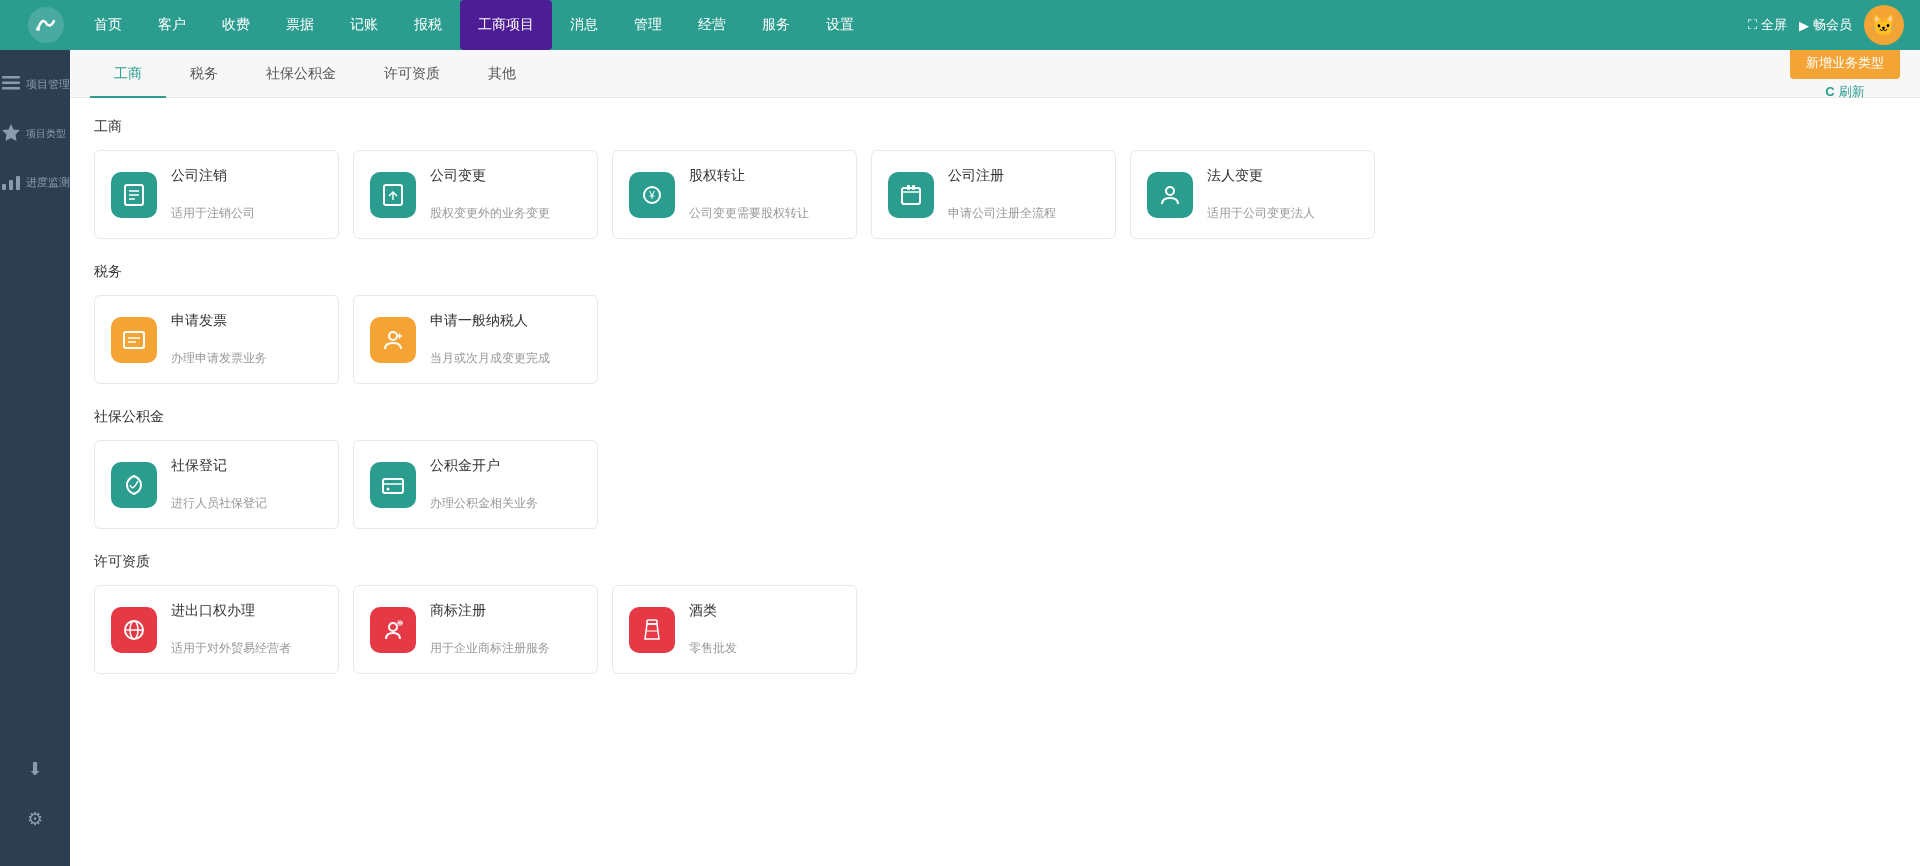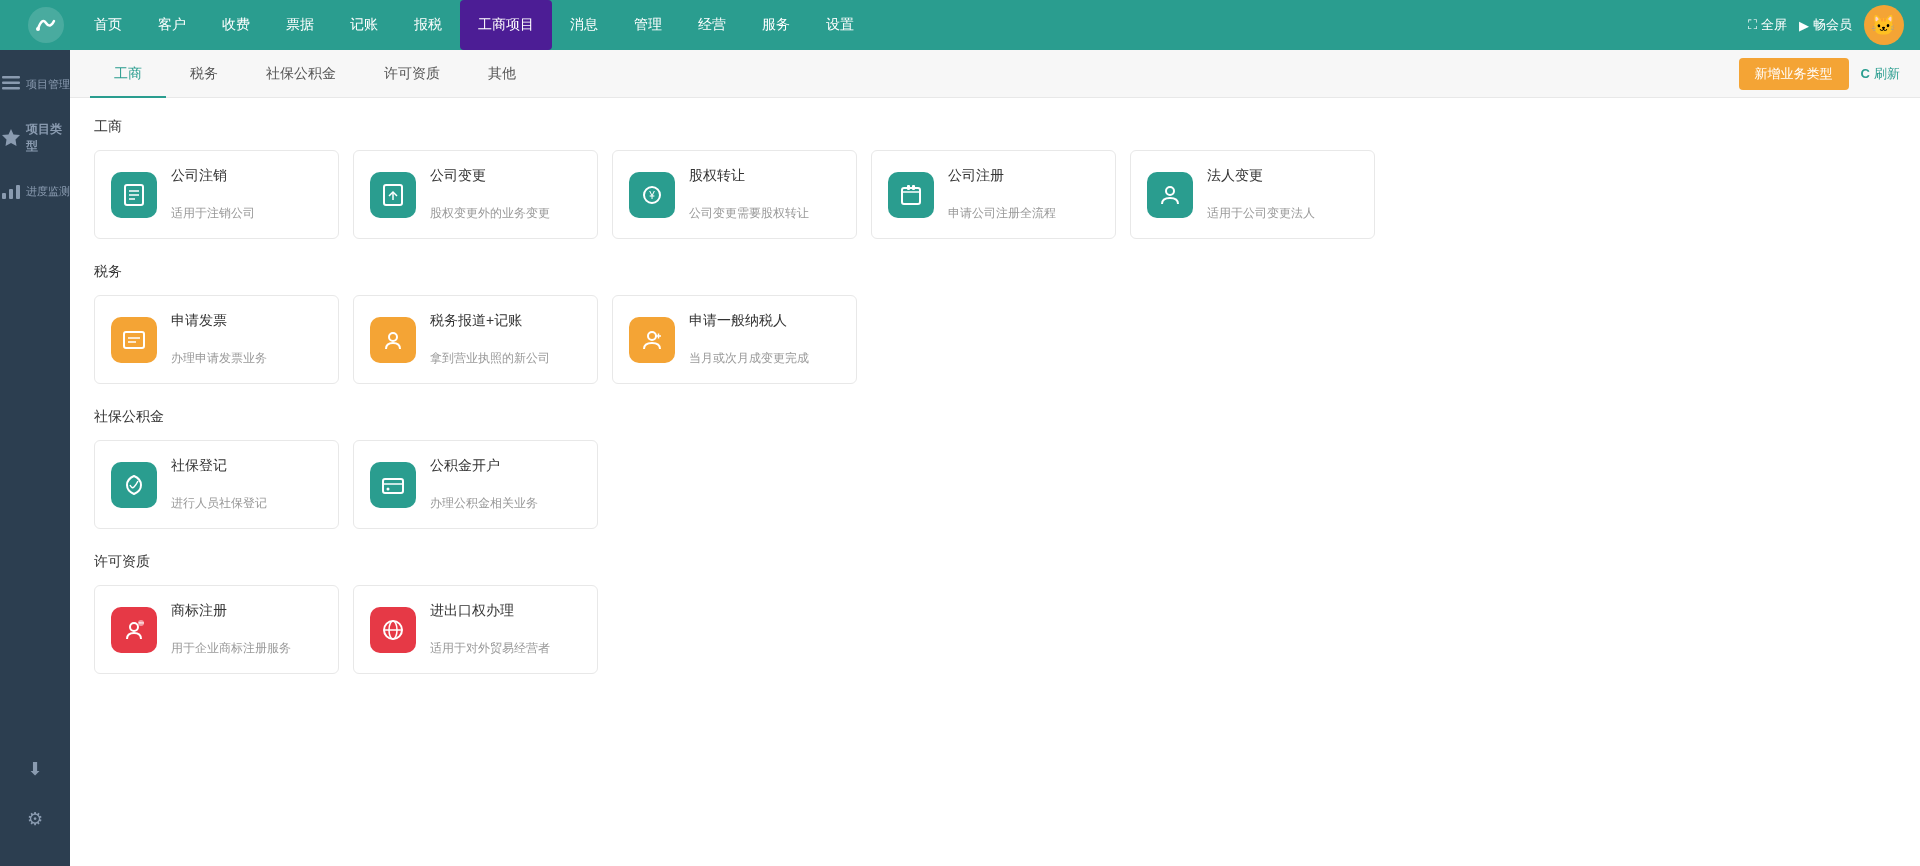--- a/index.html
+++ b/index.html
@@ -156,21 +156,22 @@
       bottom: 0;
       left: 0;
       right: 0;
       height: 2px;
       background: #2a9d8f;
     }
     .tab-actions {
       margin-left: auto;
       display: flex;
       align-items: center;
-      gap: 12px;
+      gap: 4px;
+      flex-direction: column;
     }
     .btn-new-type {
       background: #f4a435;
       color: #fff;
       border: none;
       padding: 7px 16px;
       border-radius: 4px;
       cursor: pointer;
       font-size: 13px;
       white-space: nowrap;
@@ -286,21 +287,21 @@
               <rect x="2" y="4" width="18" height="2.5" rx="1" fill="#8a9bb0"></rect>
               <rect x="2" y="9.5" width="18" height="2.5" rx="1" fill="#8a9bb0"></rect>
               <rect x="2" y="15" width="18" height="2.5" rx="1" fill="#8a9bb0"></rect>
             </svg></span>
           <span style="font-size:11px;color:#8a9bb0;">项目管理</span>
         </div>
         <div class="sidebar-item">
           <span><svg width="22" height="22" viewBox="0 0 22 22" fill="none">
               <polygon points="11,3 13.5,8.5 20,9 15.5,13.5 16.5,20 11,17 5.5,20 6.5,13.5 2,9 8.5,8.5" fill="#8a9bb0"></polygon>
             </svg></span>
-          <span style="font-size:12px;color:#8a9bb0;font-weight:bold;">项目类型</span>
+          <span style="font-size:10px;color:#8a9bb0;">项目类型</span>
         </div>
         <div class="sidebar-item">
           <span><svg width="22" height="22" viewBox="0 0 22 22" fill="none">
               <rect x="2" y="14" width="4" height="6" rx="1" fill="#8a9bb0"></rect>
               <rect x="9" y="10" width="4" height="10" rx="1" fill="#8a9bb0"></rect>
               <rect x="16" y="6" width="4" height="14" rx="1" fill="#8a9bb0"></rect>
             </svg></span>
           <span style="font-size:11px;color:#8a9bb0;">进度监测</span>
         </div>
       </div>
@@ -413,32 +414,20 @@
                   </svg>
         </div>
         <div class="card-text">
           <div class="card-title">申请发票</div>
           <div class="card-desc">办理申请发票业务</div>
         </div>
       </div>
               <div class="card">
         <div class="card-icon orange" style="background:#f4a435;">
           <svg width="26" height="26" viewBox="0 0 26 26" fill="none">
-                    <circle cx="13" cy="10" r="4" stroke="white" stroke-width="2"></circle>
-                    <path d="M6 22 Q6 16 13 16 Q20 16 20 22" stroke="white" stroke-width="2" fill="none"></path>
-                  </svg>
-        </div>
-        <div class="card-text">
-          <div class="card-title">税务报道+记账</div>
-          <div class="card-desc">拿到营业执照的新公司</div>
-        </div>
-      </div>
-              <div class="card">
-        <div class="card-icon orange" style="background:#f4a435;">
-          <svg width="26" height="26" viewBox="0 0 26 26" fill="none">
                     <circle cx="13" cy="9" r="4" stroke="white" stroke-width="2"></circle>
                     <path d="M5 22 Q5 16 13 16 Q21 16 21 22" stroke="white" stroke-width="2" fill="none"></path>
                     <line x1="17" y1="9" x2="22" y2="9" stroke="white" stroke-width="1.5"></line>
                     <line x1="19.5" y1="6.5" x2="19.5" y2="11.5" stroke="white" stroke-width="1.5"></line>
                   </svg>
         </div>
         <div class="card-text">
           <div class="card-title">申请一般纳税人</div>
           <div class="card-desc">当月或次月成变更完成</div>
         </div>
@@ -474,42 +463,55 @@
         </div>
       </div>
             </div>
           </div>
           <div class="section">
             <div class="section-title">许可资质</div>
             <div class="cards-row">
               <div class="card">
         <div class="card-icon red" style="background:#e63946;">
           <svg width="26" height="26" viewBox="0 0 26 26" fill="none">
+                    <circle cx="13" cy="13" r="9" stroke="white" stroke-width="2"></circle>
+                    <ellipse cx="13" cy="13" rx="4" ry="9" stroke="white" stroke-width="1.5"></ellipse>
+                    <line x1="4" y1="13" x2="22" y2="13" stroke="white" stroke-width="1.5"></line>
+                  </svg>
+        </div>
+        <div class="card-text">
+          <div class="card-title">进出口权办理</div>
+          <div class="card-desc">适用于对外贸易经营者</div>
+        </div>
+      </div>
+              <div class="card">
+        <div class="card-icon red" style="background:#e63946;">
+          <svg width="26" height="26" viewBox="0 0 26 26" fill="none">
                     <circle cx="13" cy="10" r="4" stroke="white" stroke-width="2"></circle>
                     <path d="M6 22 Q6 16 13 16 Q20 16 20 22" stroke="white" stroke-width="2" fill="none"></path>
                     <circle cx="20" cy="6" r="3" fill="white" opacity="0.5"></circle>
                     <text x="20" y="9" text-anchor="middle" fill="white" font-size="6" font-weight="bold">™</text>
                   </svg>
         </div>
         <div class="card-text">
           <div class="card-title">商标注册</div>
           <div class="card-desc">用于企业商标注册服务</div>
         </div>
       </div>
               <div class="card">
         <div class="card-icon red" style="background:#e63946;">
           <svg width="26" height="26" viewBox="0 0 26 26" fill="none">
-                    <circle cx="13" cy="13" r="9" stroke="white" stroke-width="2"></circle>
-                    <ellipse cx="13" cy="13" rx="4" ry="9" stroke="white" stroke-width="1.5"></ellipse>
-                    <line x1="4" y1="13" x2="22" y2="13" stroke="white" stroke-width="1.5"></line>
-                  </svg>
-        </div>
-        <div class="card-text">
-          <div class="card-title">进出口权办理</div>
-          <div class="card-desc">适用于对外贸易经营者</div>
+                    <rect x="8" y="3" width="10" height="4" rx="1" stroke="white" stroke-width="1.5"></rect>
+                    <path d="M8 7 L6 22 L20 22 L18 7Z" stroke="white" stroke-width="1.5" fill="none"></path>
+                    <line x1="7" y1="14" x2="19" y2="14" stroke="white" stroke-width="1"></line>
+                  </svg>
+        </div>
+        <div class="card-text">
+          <div class="card-title">酒类</div>
+          <div class="card-desc">零售批发</div>
         </div>
       </div>
             </div>
           </div>
         </div>
     </div>
 
   </div>
 </div>
 

